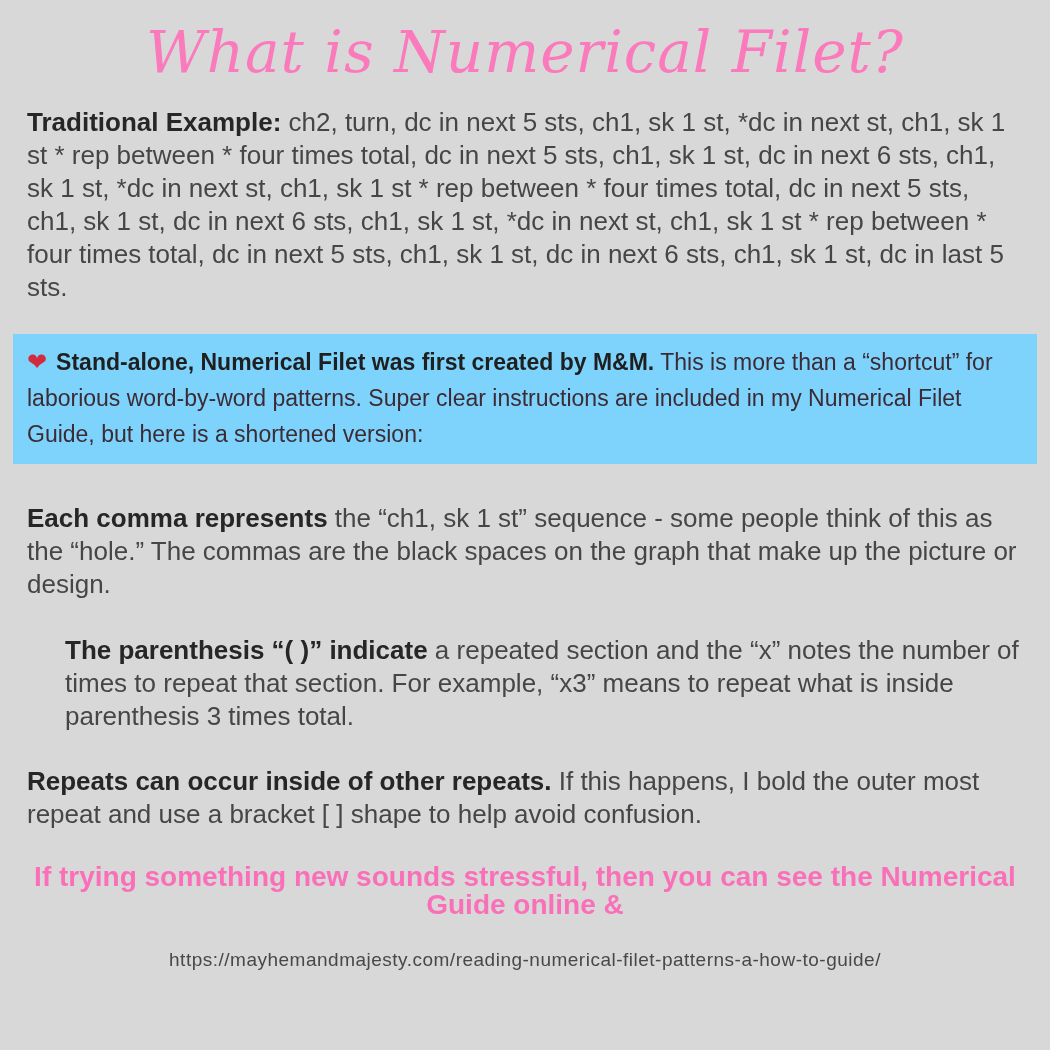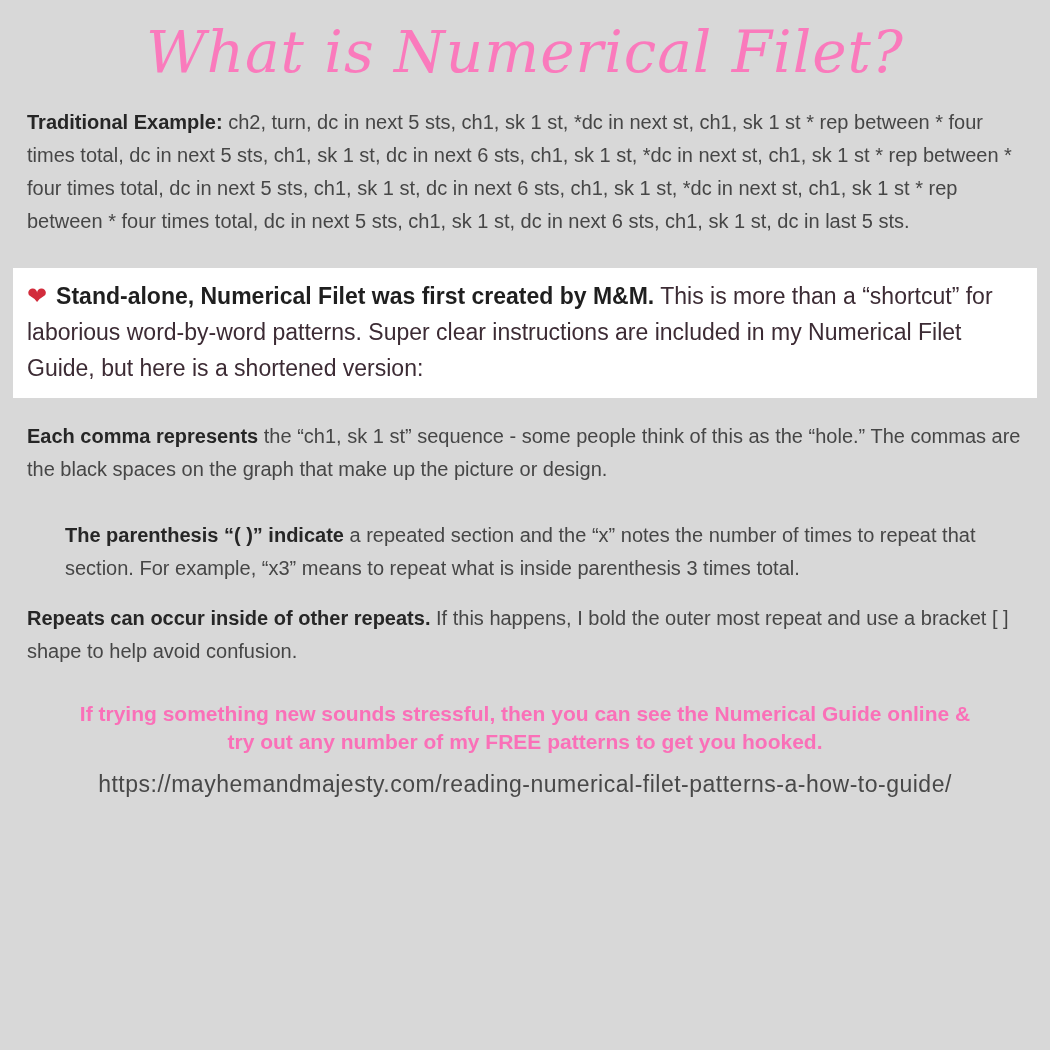--- a/index.html
+++ b/index.html
@@ -21,58 +21,58 @@
     font-weight: normal;
     color: #fa7abc;
     font-size: 58px;
     letter-spacing: 1px;
     text-align: center;
     height: 92px;
     line-height: 92px;
     white-space: nowrap;
   }
   .para {
-    font-size: 20px;
+    font-size: 26px;
     line-height: 33px;
     color: #464646;
   }
   .para b, .para strong { color: #262626; }
   .traditional { margin-top: 8px; }
   .numerical   { margin-top: 41px; }
   .highlight {
-    background: #ffffff;
+    background: #7dd3fc;
     margin: 30px -14px 0 -14px;
     padding: 10px 16px 12px 14px;
     font-size: 23px;
     line-height: 36px;
     color: #3c2b34;
   }
   .highlight strong { color: #1f1f1f; }
   .heart {
     font-family: "DejaVu Sans", sans-serif;
     color: #d22c3c;
     margin-right: 9px;
     font-size: 24px;
   }
   .each-number { margin-top: 51px; }
-  .each-comma  { margin-top: 22px; }
+  .each-comma  { margin-top: 38px; }
   .parenthesis { margin-top: 33px; margin-left: 38px; }
-  .repeats     { margin-top: 17px; }
+  .repeats     { margin-top: 32px; }
   .cta {
     margin-top: 32px;
     text-align: center;
-    font-size: 21px;
+    font-size: 28px;
     line-height: 28px;
     font-weight: bold;
     color: #fa70b8;
   }
   .url {
-    margin-top: 15px;
+    margin-top: 30px;
     text-align: center;
-    font-size: 23px;
+    font-size: 19px;
     color: #484848;
     letter-spacing: 0.5px;
   }
 </style>
 </head>
 <body>
 
 <div class="page">
 
   <h1 class="title">What is Numerical Filet?</h1>
@@ -82,17 +82,17 @@
 
   <div class="highlight"><span class="heart">❤</span><strong>Stand-alone, Numerical Filet was first created by M&amp;M.</strong><span> This is more than a “shortcut” for laborious word-by-word patterns. Super clear instructions are included in my Numerical Filet Guide, but here is a shortened version:</span></div>
 
 
   <p class="para each-comma"><strong>Each comma represents</strong><span> the “ch1, sk 1 st” sequence - some people think of this as the “hole.” The commas are the black spaces on the graph that make up the picture or design.</span></p>
 
   <p class="para parenthesis"><strong>The parenthesis “( )” indicate</strong><span> a repeated section and the “x” notes the number of times to repeat that section. For example, “x3” means to repeat what is inside parenthesis 3 times total.</span></p>
 
   <p class="para repeats"><strong>Repeats can occur inside of other repeats.</strong><span> If this happens, I bold the outer most repeat and use a bracket [ ] shape to help avoid confusion.</span></p>
 
-  <p class="cta"><span>If trying something new sounds stressful, then you can see the Numerical Guide online &amp;</span><br><span>try out any number of my FREE patterns to get you hooked.</span></p>
+  <p class="cta"><span>If trying something new sounds stressful, then you can see the Numerical Guide online &amp;</span><br></p>
 
   <p class="url">https://mayhemandmajesty.com/reading-numerical-filet-patterns-a-how-to-guide/</p>
 
 </div>
 
 </body></html>

